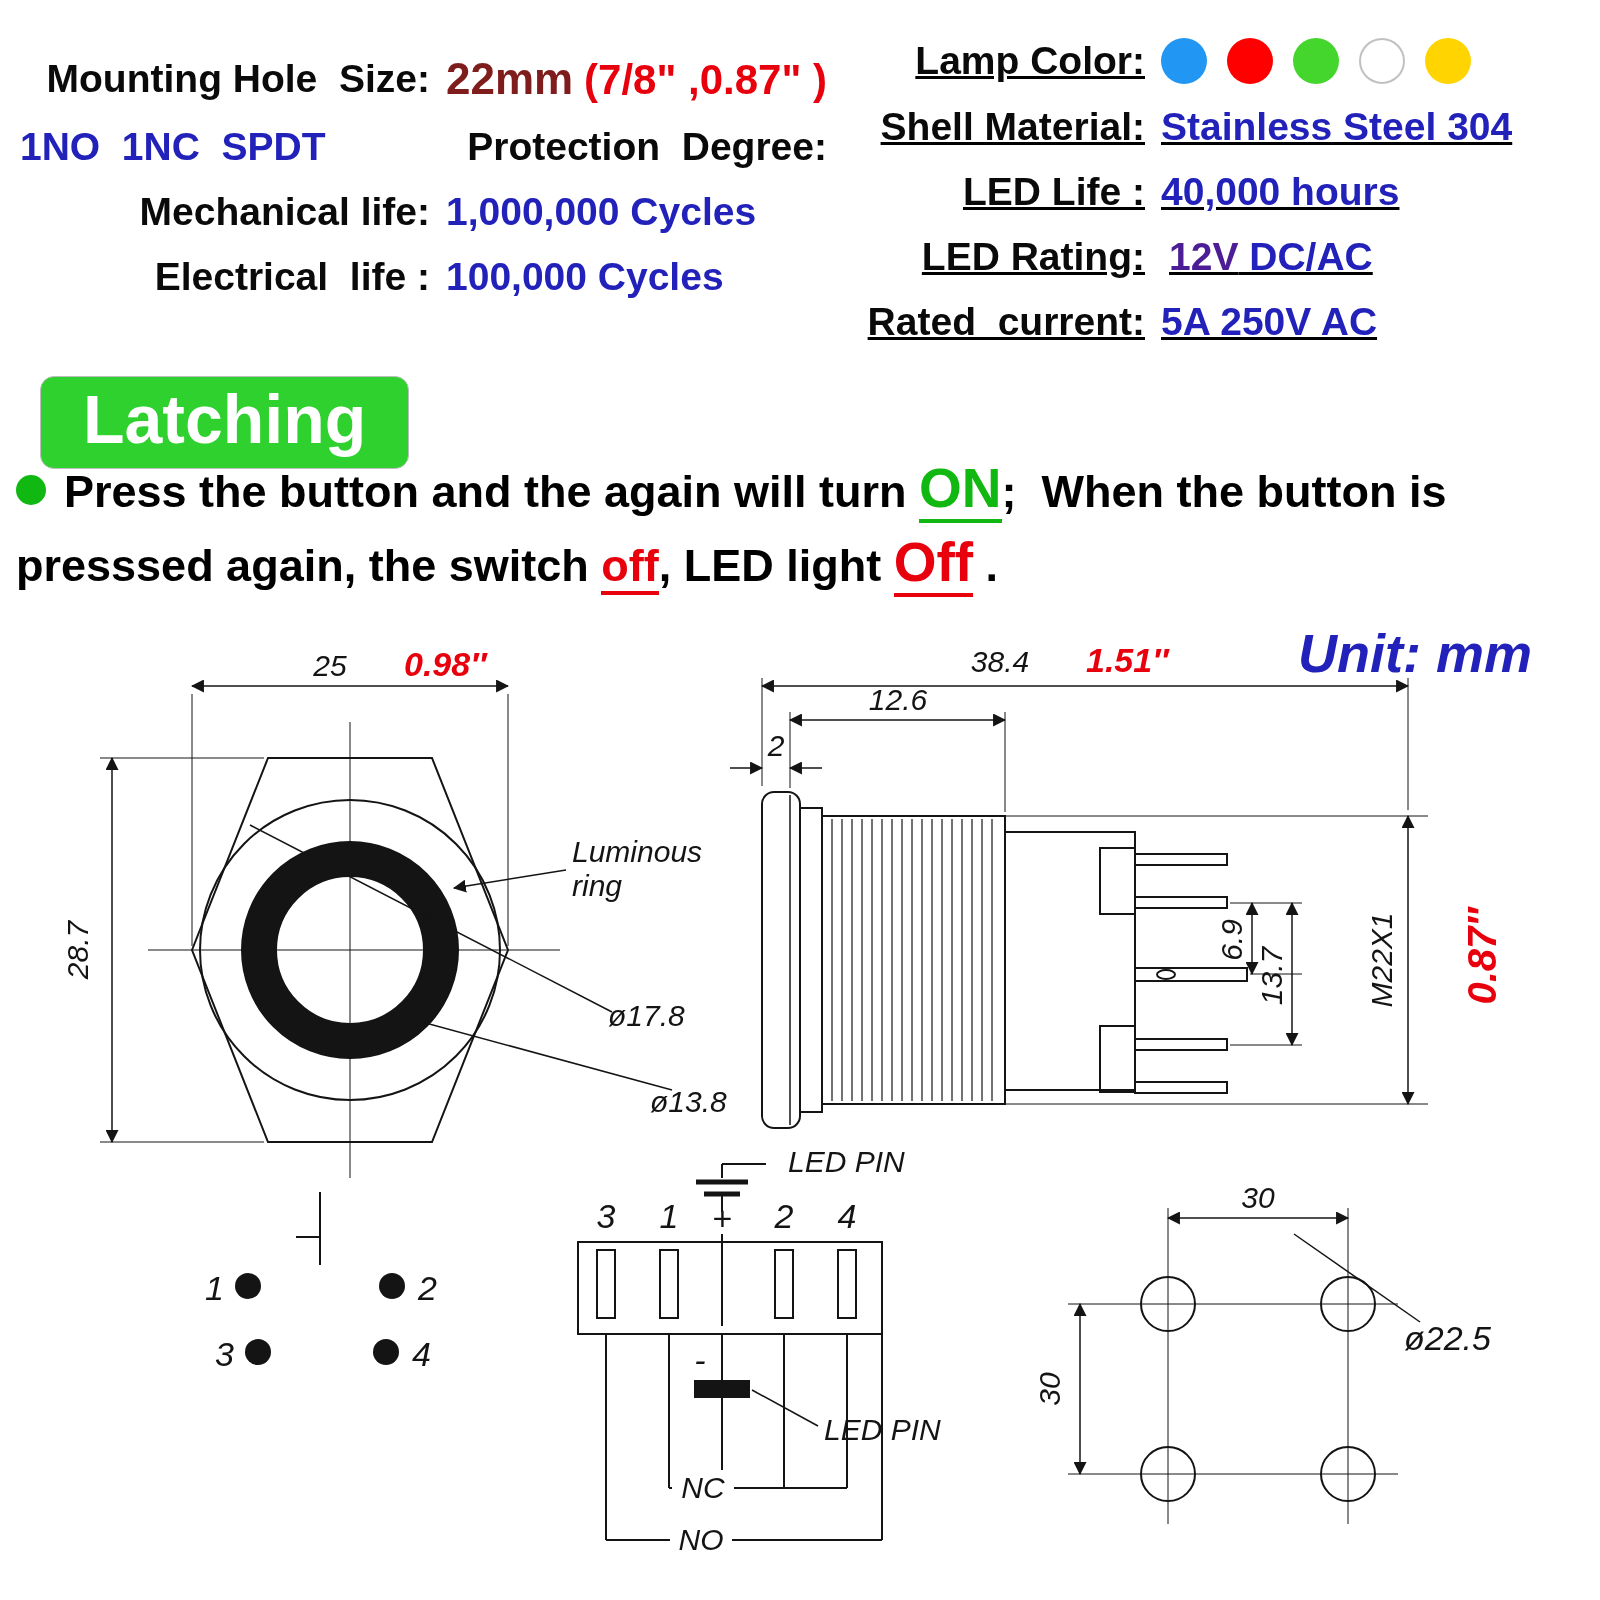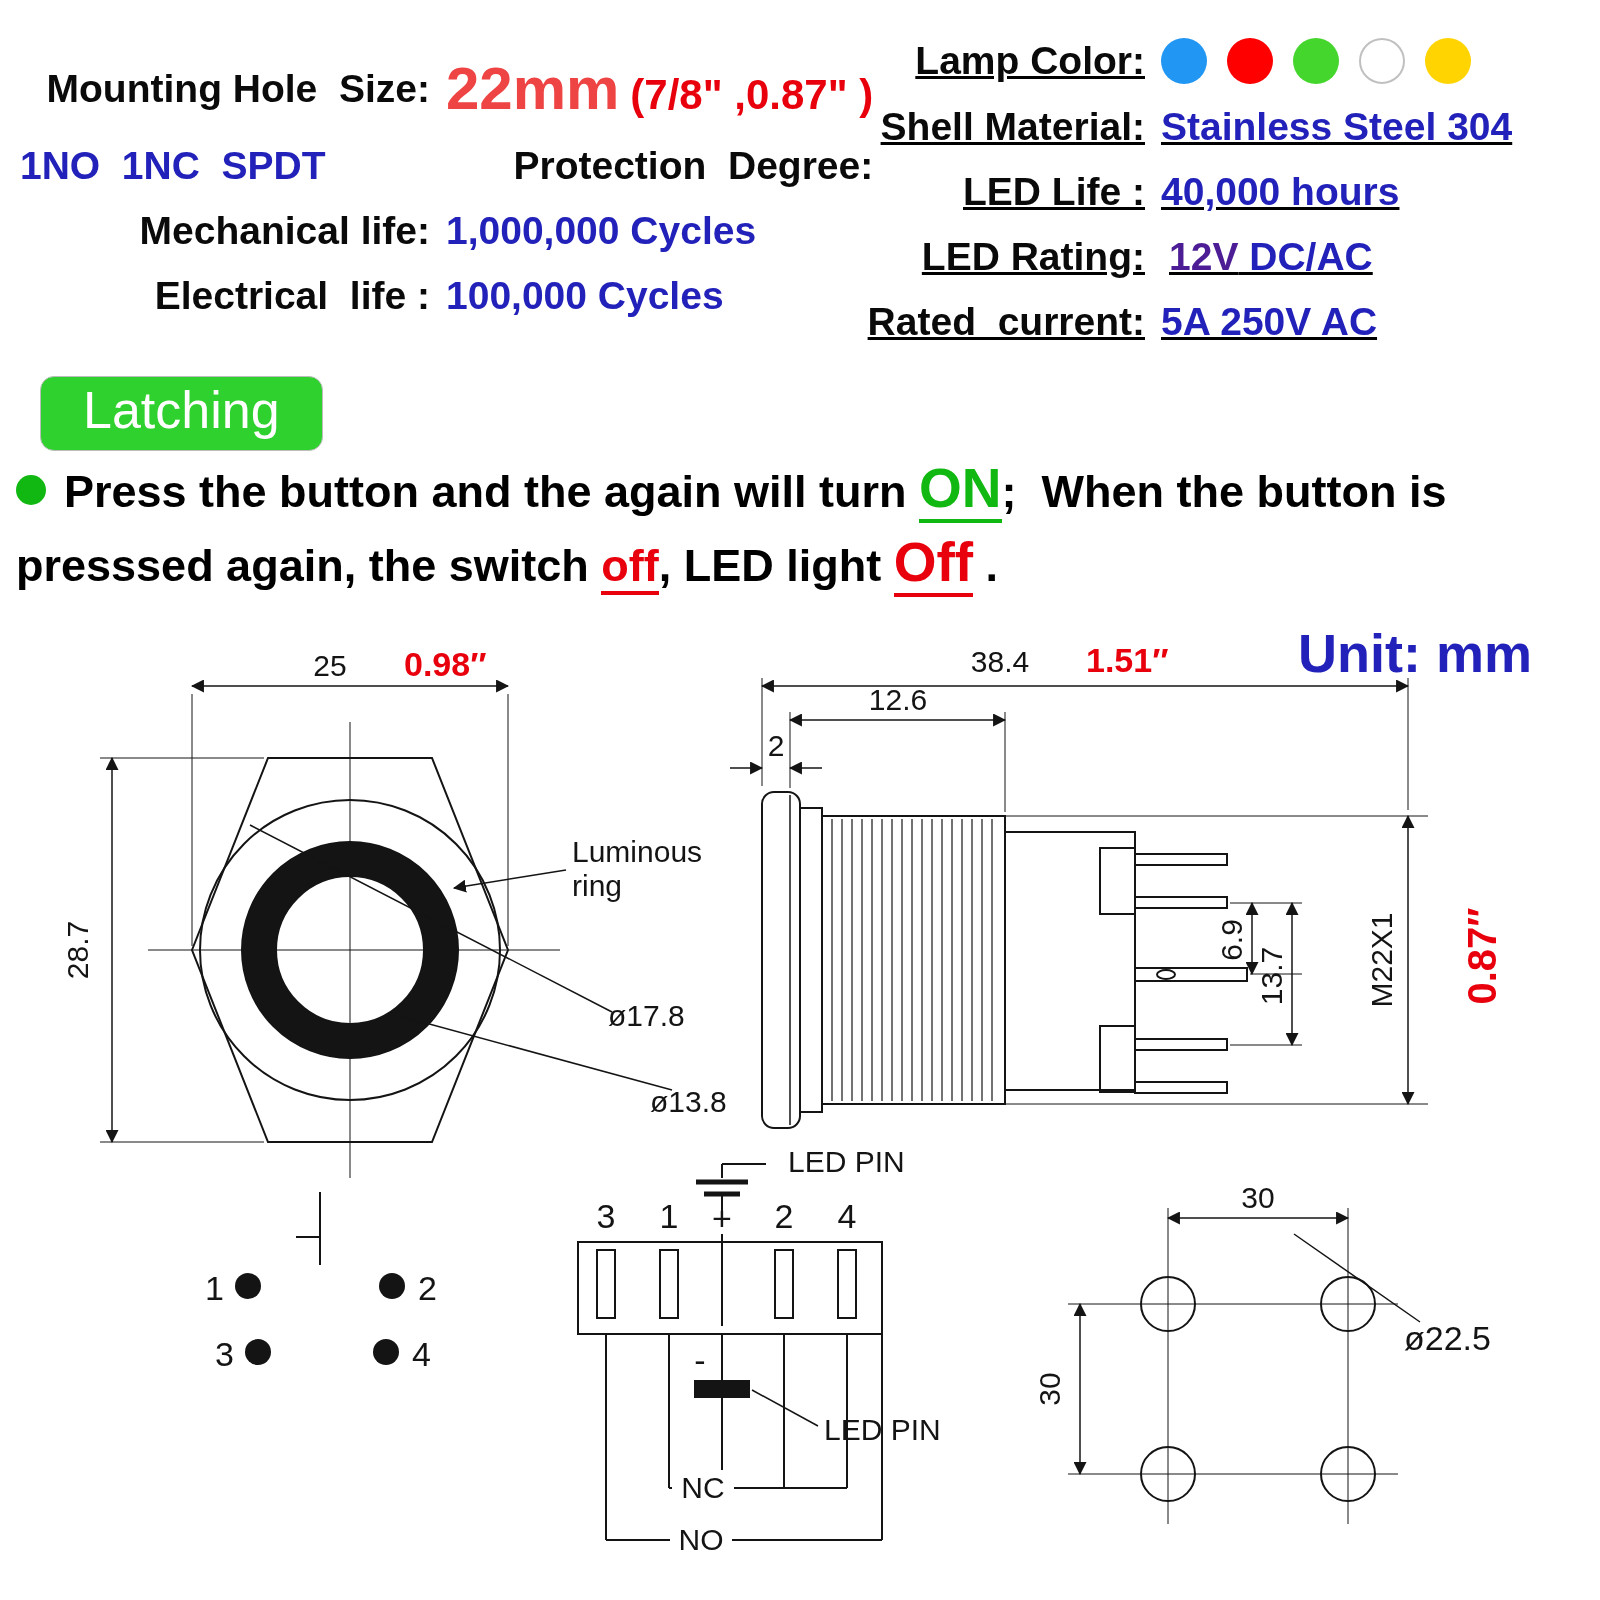--- a/index.html
+++ b/index.html
@@ -9,46 +9,46 @@
   }
   
   .specs {
     position:absolute; display:grid; column-gap:16px; row-gap:21px;
     align-items:center;
   }
   .specs-left  { top:30px; left:20px;  grid-template-columns:410px max-content;margin-top:24px; }
   .specs-right { top:38px; left:820px; grid-template-columns:325px max-content;text-decoration:underline; }
   .spec-label { font-size:39px; font-weight:700; color:#0a0a0a; text-align:right; white-space:pre; }
   .spec-value { font-size:39px; font-weight:700; color:#2222bb; white-space:pre; }
-  .v-huge { font-size:60px; color:#ef4444; }
+  .v-huge { font-size:44px; color:#7f1d1d; }
   .v-red  { font-size:42px; color:#e8000d; }
   .v-pink { color:#4c1d95;margin-left:8px; }
   .dots { display:flex; gap:20px; align-items:center; }
   .dot { width:46px; height:46px; border-radius:50%; display:inline-block; }
   .dot-white { border:2px solid #c0c0c0; box-sizing:border-box; }
   
   .badge {
     position:absolute; top:376px; left:40px; background:#2ed12e; color:#ffffff;
-    font-size:52px; font-weight:400; padding:3px 42px 10px 42px; border-radius:14px;
+    font-size:68px; font-weight:700; padding:3px 42px 10px 42px; border-radius:14px;
     border:1px solid #bdbdbd;
   }
   
   .desc {
     position:absolute; top:452px; left:16px; width:1570px;
     font-size:45px; font-weight:700; color:#000000; line-height:1.34; white-space:pre-wrap;
   }
   .bullet {
     display:inline-block; width:30px; height:30px; border-radius:50%;
     background:#12b812; margin-right:18px; vertical-align:middle; position:relative; top:-5px;
   }
   .on   { color:#12b812; font-size:55px; border-bottom:4px solid #12b812; }
   .off  { color:#e8000d; border-bottom:4px solid #e8000d; }
   .off2 { color:#e8000d; font-size:55px; border-bottom:4px solid #e8000d; }
   
-  .drawings { position:absolute; top:620px; left:0; width:1288px; height:980px; }
+  .drawings { position:absolute; top:620px; left:0; width:1288px; height:980px;font-style:italic; }
   svg text { font-family:"Liberation Sans", sans-serif; }
   .t      { fill:#141414; stroke:none; font-size:30px; font-weight:400; }
   .t-big  { fill:#141414; stroke:none; font-size:34px; font-weight:400; }
   .t-red  { fill:#e8000d; stroke:none; font-size:34px; font-weight:700; }
   .t-red-big { fill:#e8000d; stroke:none; font-size:40px; font-weight:700; }
   .t-blue { fill:#2222bb; stroke:none; font-size:54px; font-weight:700; }
 </style>
 </head>
 <body>
 

